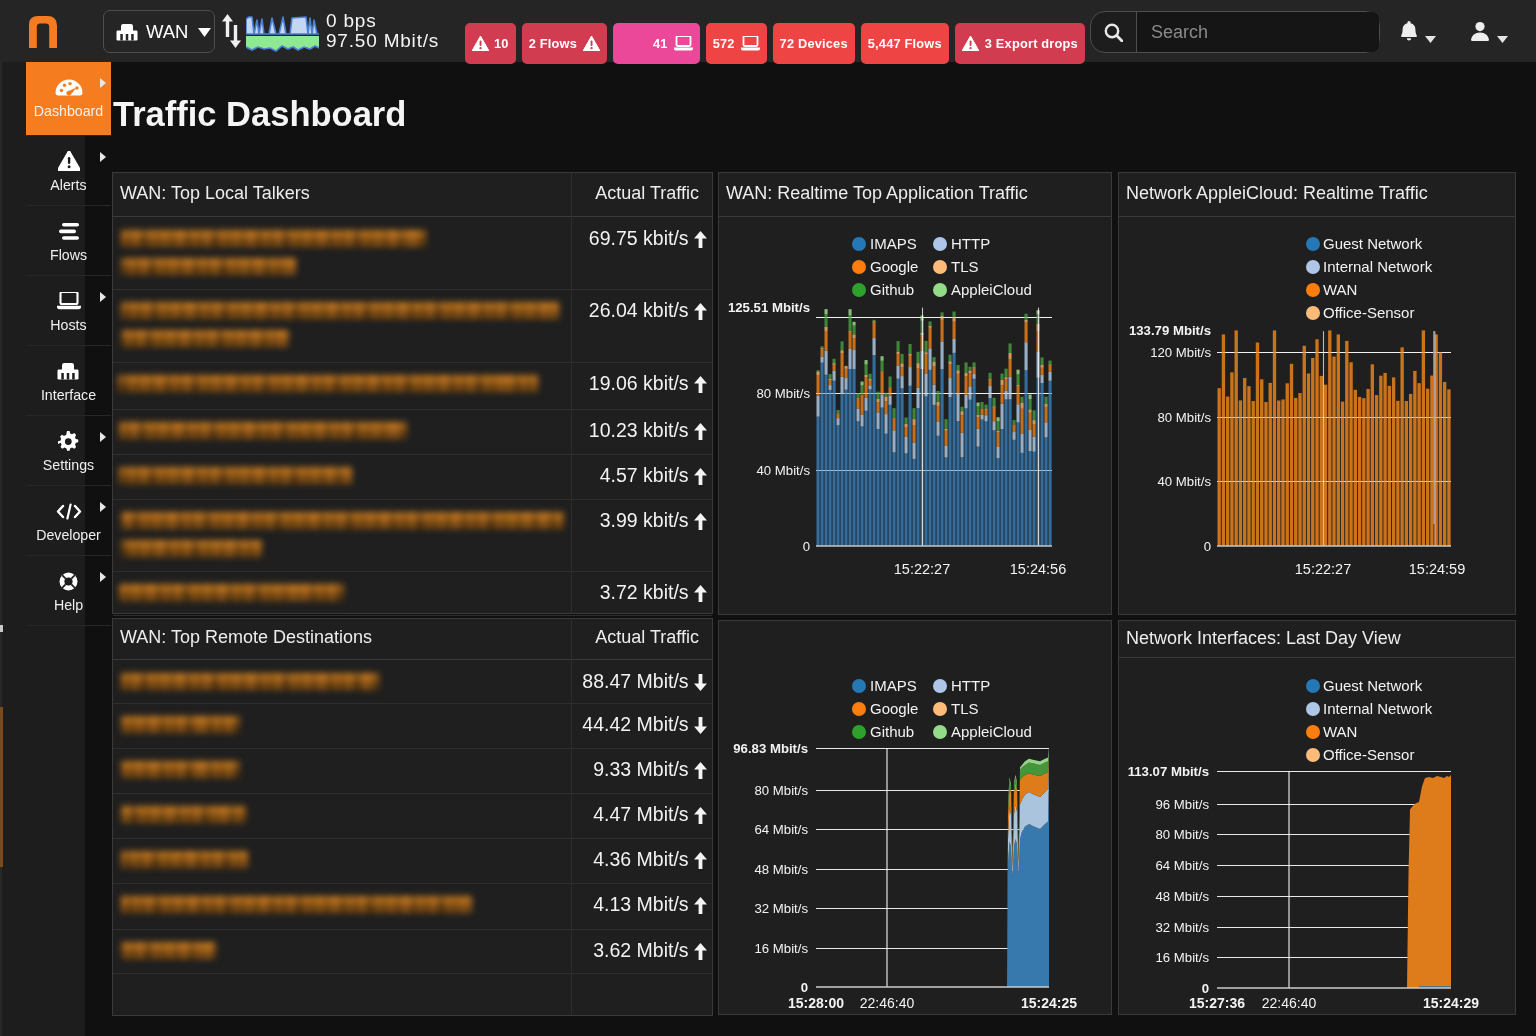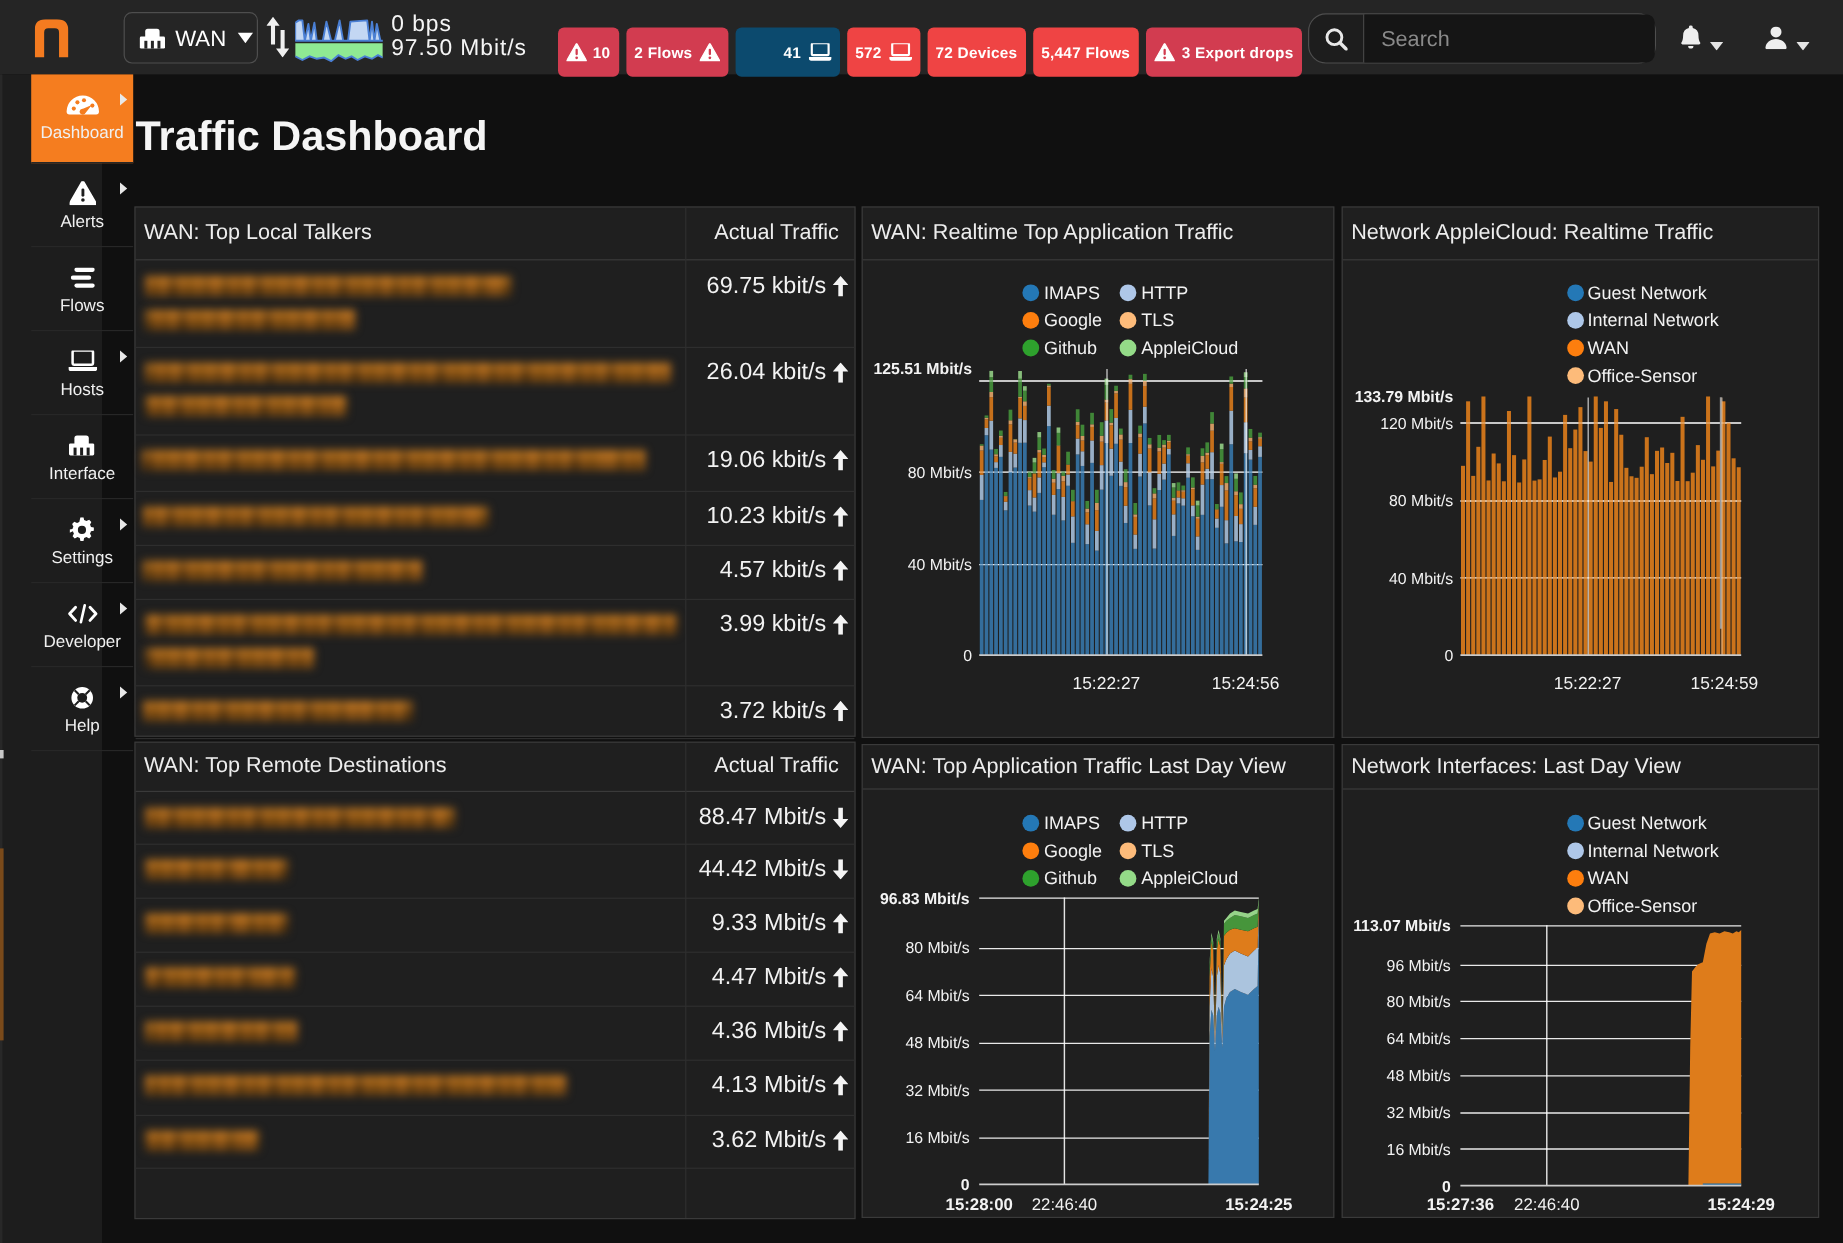--- a/index.html
+++ b/index.html
@@ -9,21 +9,21 @@
 #logo{position:absolute;left:29px;top:16px;}
 #wansel{position:absolute;left:103px;top:10px;width:112px;height:43px;border:1px solid #4e4e4e;border-radius:7px;display:flex;align-items:center;padding-left:12px;}
 #wansel .lbl{color:#fff;font-size:18.5px;margin-left:8px;}
 #wansel .car{margin-left:10px;}
 #updown{position:absolute;left:222px;top:14px;}
 #spark{position:absolute;left:246px;top:15px;}
 #rates{position:absolute;left:326px;top:11px;font-size:19px;line-height:19.5px;color:#f5f5f5;letter-spacing:0.8px;}
 #badges{position:absolute;left:465px;top:23px;display:flex;gap:6px;}
 .badge{height:41px;border-radius:5px;color:#fff;font-size:12.8px;font-weight:bold;display:flex;align-items:center;padding:0 7px;white-space:nowrap;letter-spacing:0.2px;}
 .bdgred{background:#d23c50;}
-.bdggrn{background:#0c4a6e;padding-left:40px;}
+.bdggrn{background:#ec4899;padding-left:40px;}
 .bdggry{background:#ef4444;}
 #search{position:absolute;left:1090px;top:11px;width:290px;height:42px;border:1px solid #4e4e4e;border-radius:15px;background:#1d1d1d;display:flex;}
 #search .mag{width:46px;height:100%;display:flex;align-items:center;justify-content:center;border-right:1px solid #4e4e4e;}
 #search .inp{flex:1;background:#151515;border-radius:0 7px 7px 0;display:flex;align-items:center;padding-left:14px;color:#8a8a8a;font-size:18px;}
 .topico{position:absolute;top:17px;}
 
 #sidebar{position:absolute;left:0;top:62px;width:85px;height:974px;background:#1d1d1d;padding-left:26px;}
 .sbitem{position:relative;width:85px;height:70px;border-bottom:1px solid #272727;text-align:center;padding-top:13px;}
 .sbitem .ic{height:24px;display:flex;align-items:center;justify-content:center;}
 .sbitem .tx{margin-top:4px;font-size:14.2px;color:#f0f0f0;}
@@ -745,23 +745,20 @@
       <line x1="98" y1="264.5" x2="332" y2="264.5" stroke="rgba(255,255,255,0.28)" stroke-width="1.1"></line>
       <line x1="204.5" y1="114.2" x2="204.5" y2="329.0" stroke="rgba(255,255,255,0.7)" stroke-width="1.1"></line>
       <line x1="315" y1="114" x2="315" y2="307" stroke="#9a9a9a" stroke-width="1.6"></line>
       <line x1="316" y1="114.2" x2="316" y2="329" stroke="rgba(255,230,200,0.5)" stroke-width="1.1"></line>
       <line x1="98" y1="329" x2="332" y2="329" stroke="#c9c9c9" stroke-width="1.5"></line>
       <text x="204" y="357" font-size="14.5" fill="#f3f3f3" text-anchor="middle">15:22:27</text>
       <text x="318" y="357" font-size="14.5" fill="#f3f3f3" text-anchor="middle">15:24:59</text>
     </svg>
   </div>
 <div class="panel" style="left:718px;top:620px;width:394px;height:395px">
-    <div class="phead" style="height:37px">
-      <span class="t1" style="top:7px">WAN: Top Application Traffic Last Day View</span>
-    </div>
     <svg width="392" height="356" viewBox="0 0 392 356" style="position:absolute;left:0;top:37px">
       <circle cx="140" cy="28" r="7" fill="#2478b6"></circle>
       <text x="151" y="33" font-size="15" fill="#f2f2f2">IMAPS</text>
       <circle cx="221" cy="28" r="7" fill="#aec7e8"></circle>
       <text x="232" y="33" font-size="15" fill="#f2f2f2">HTTP</text>
       <circle cx="140" cy="51" r="7" fill="#fd7e0e"></circle>
       <text x="151" y="56" font-size="15" fill="#f2f2f2">Google</text>
       <circle cx="221" cy="51" r="7" fill="#fdbb7a"></circle>
       <text x="232" y="56" font-size="15" fill="#f2f2f2">TLS</text>
       <circle cx="140" cy="74" r="7" fill="#2ea12d"></circle>

